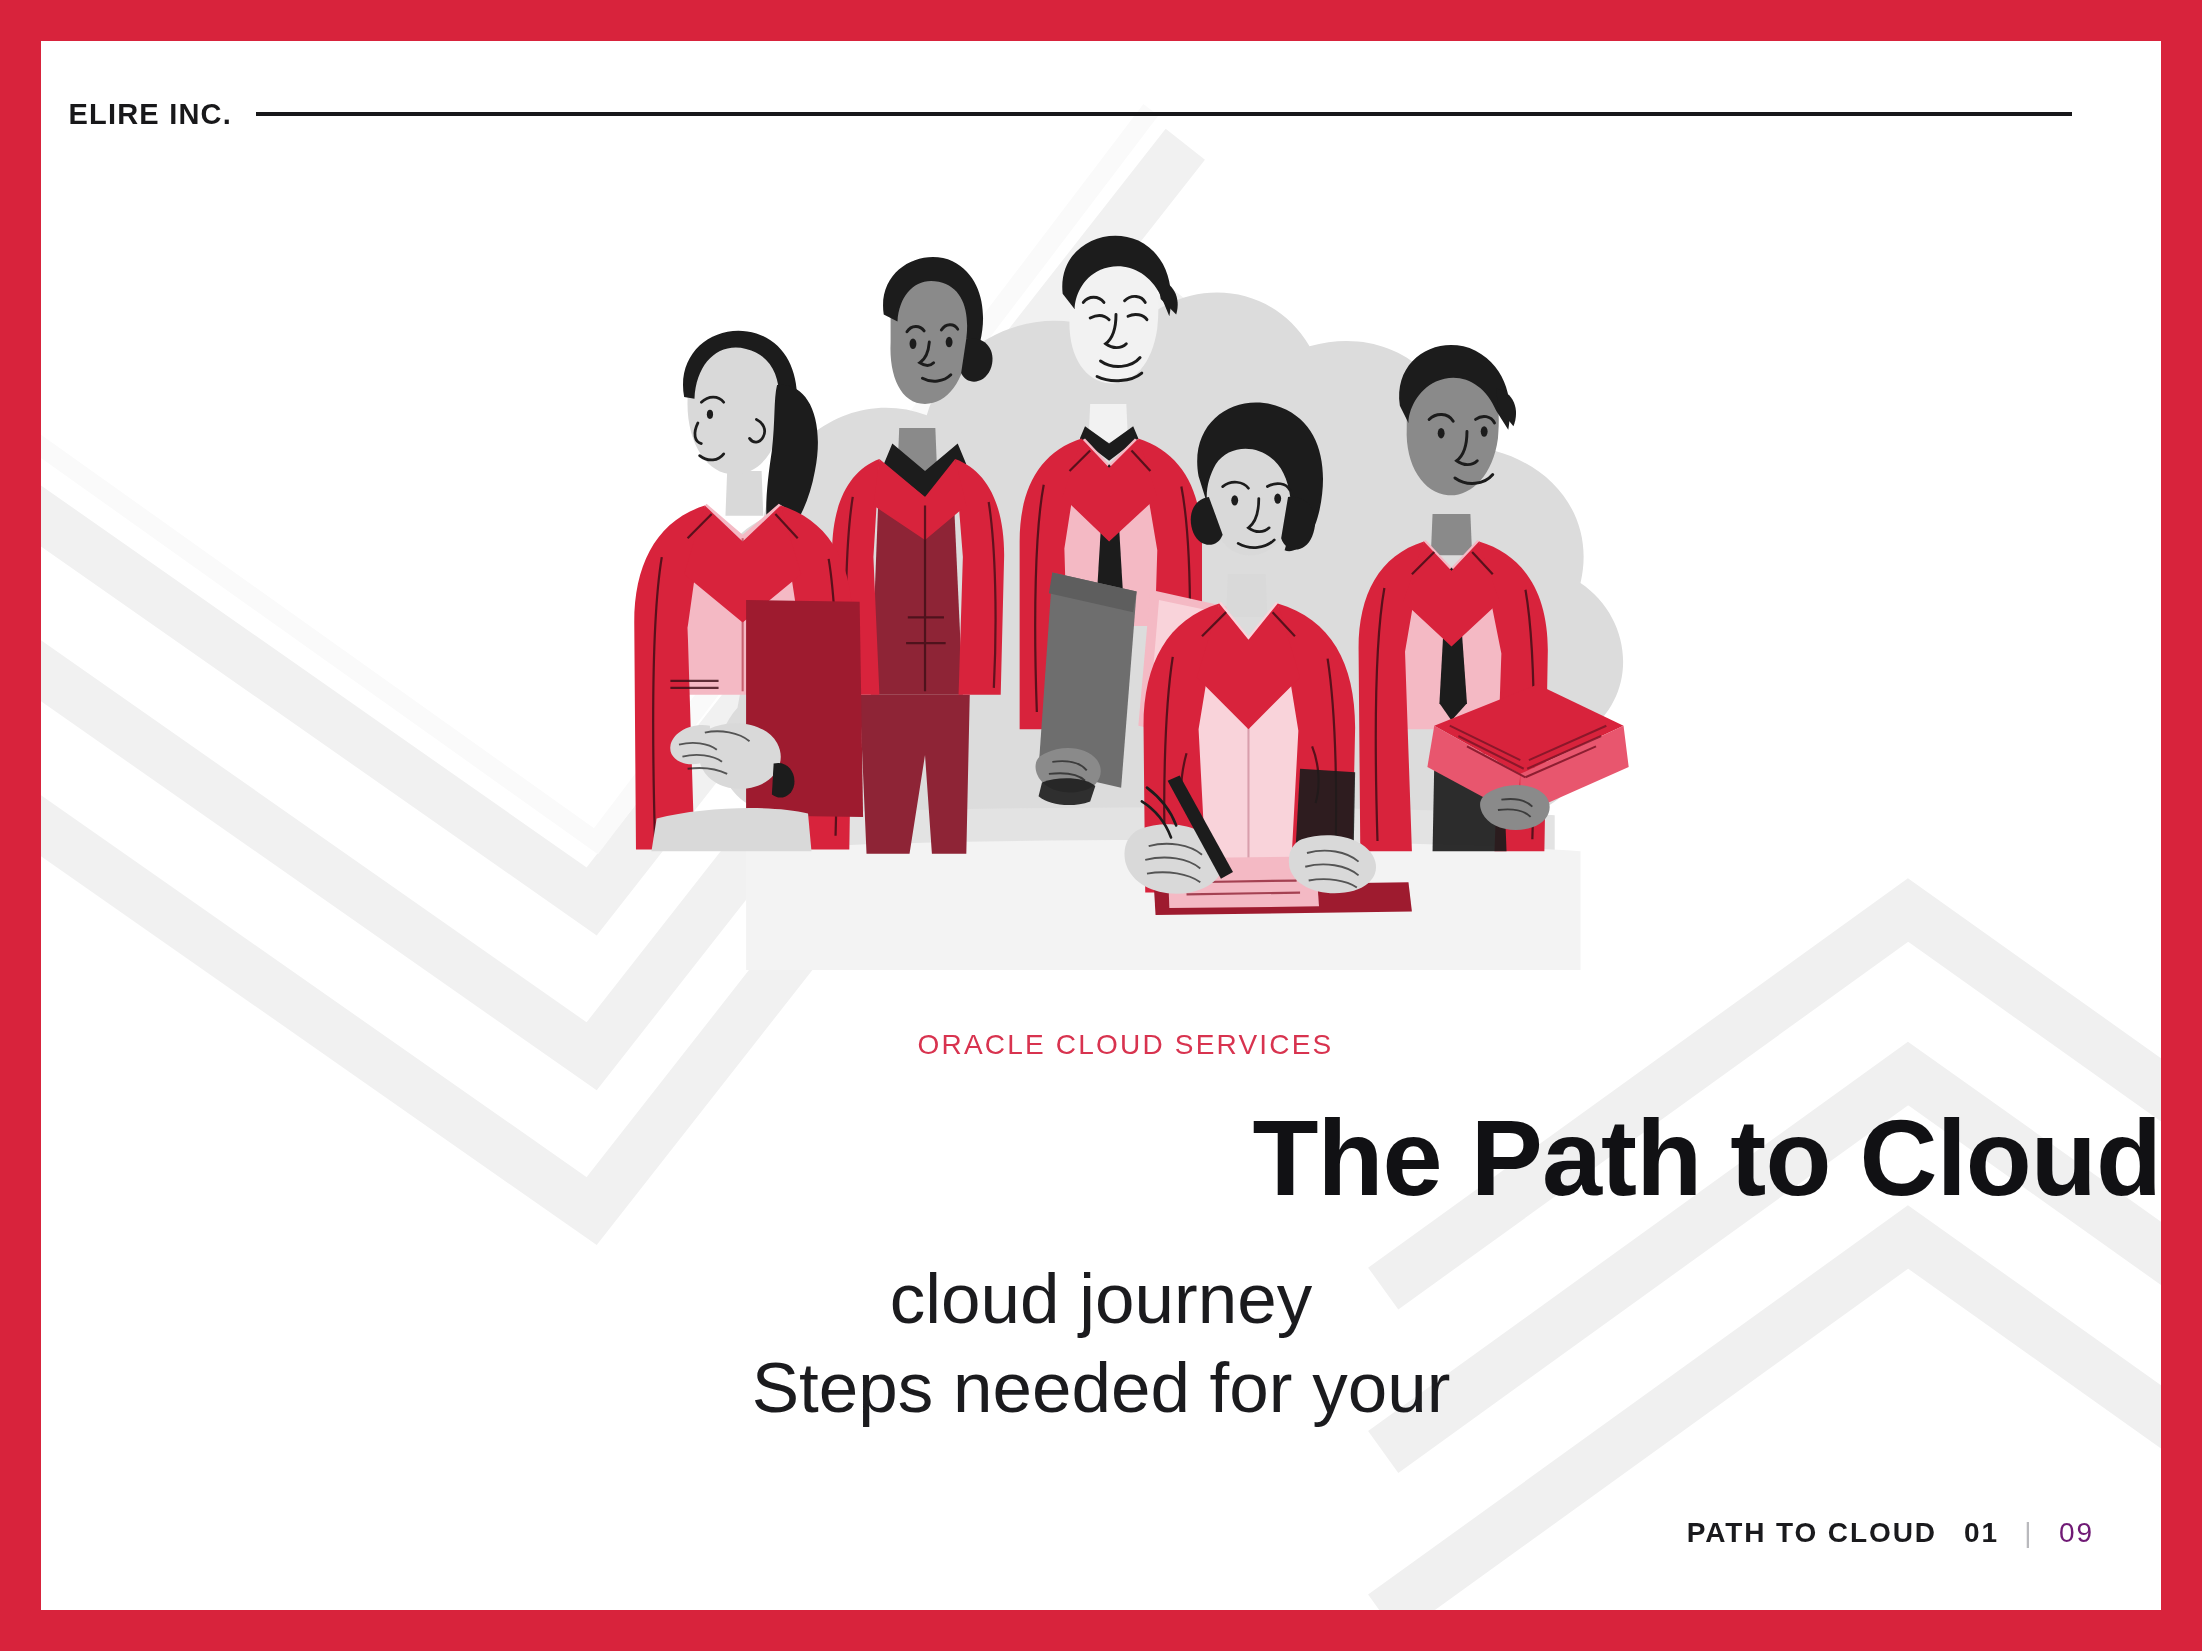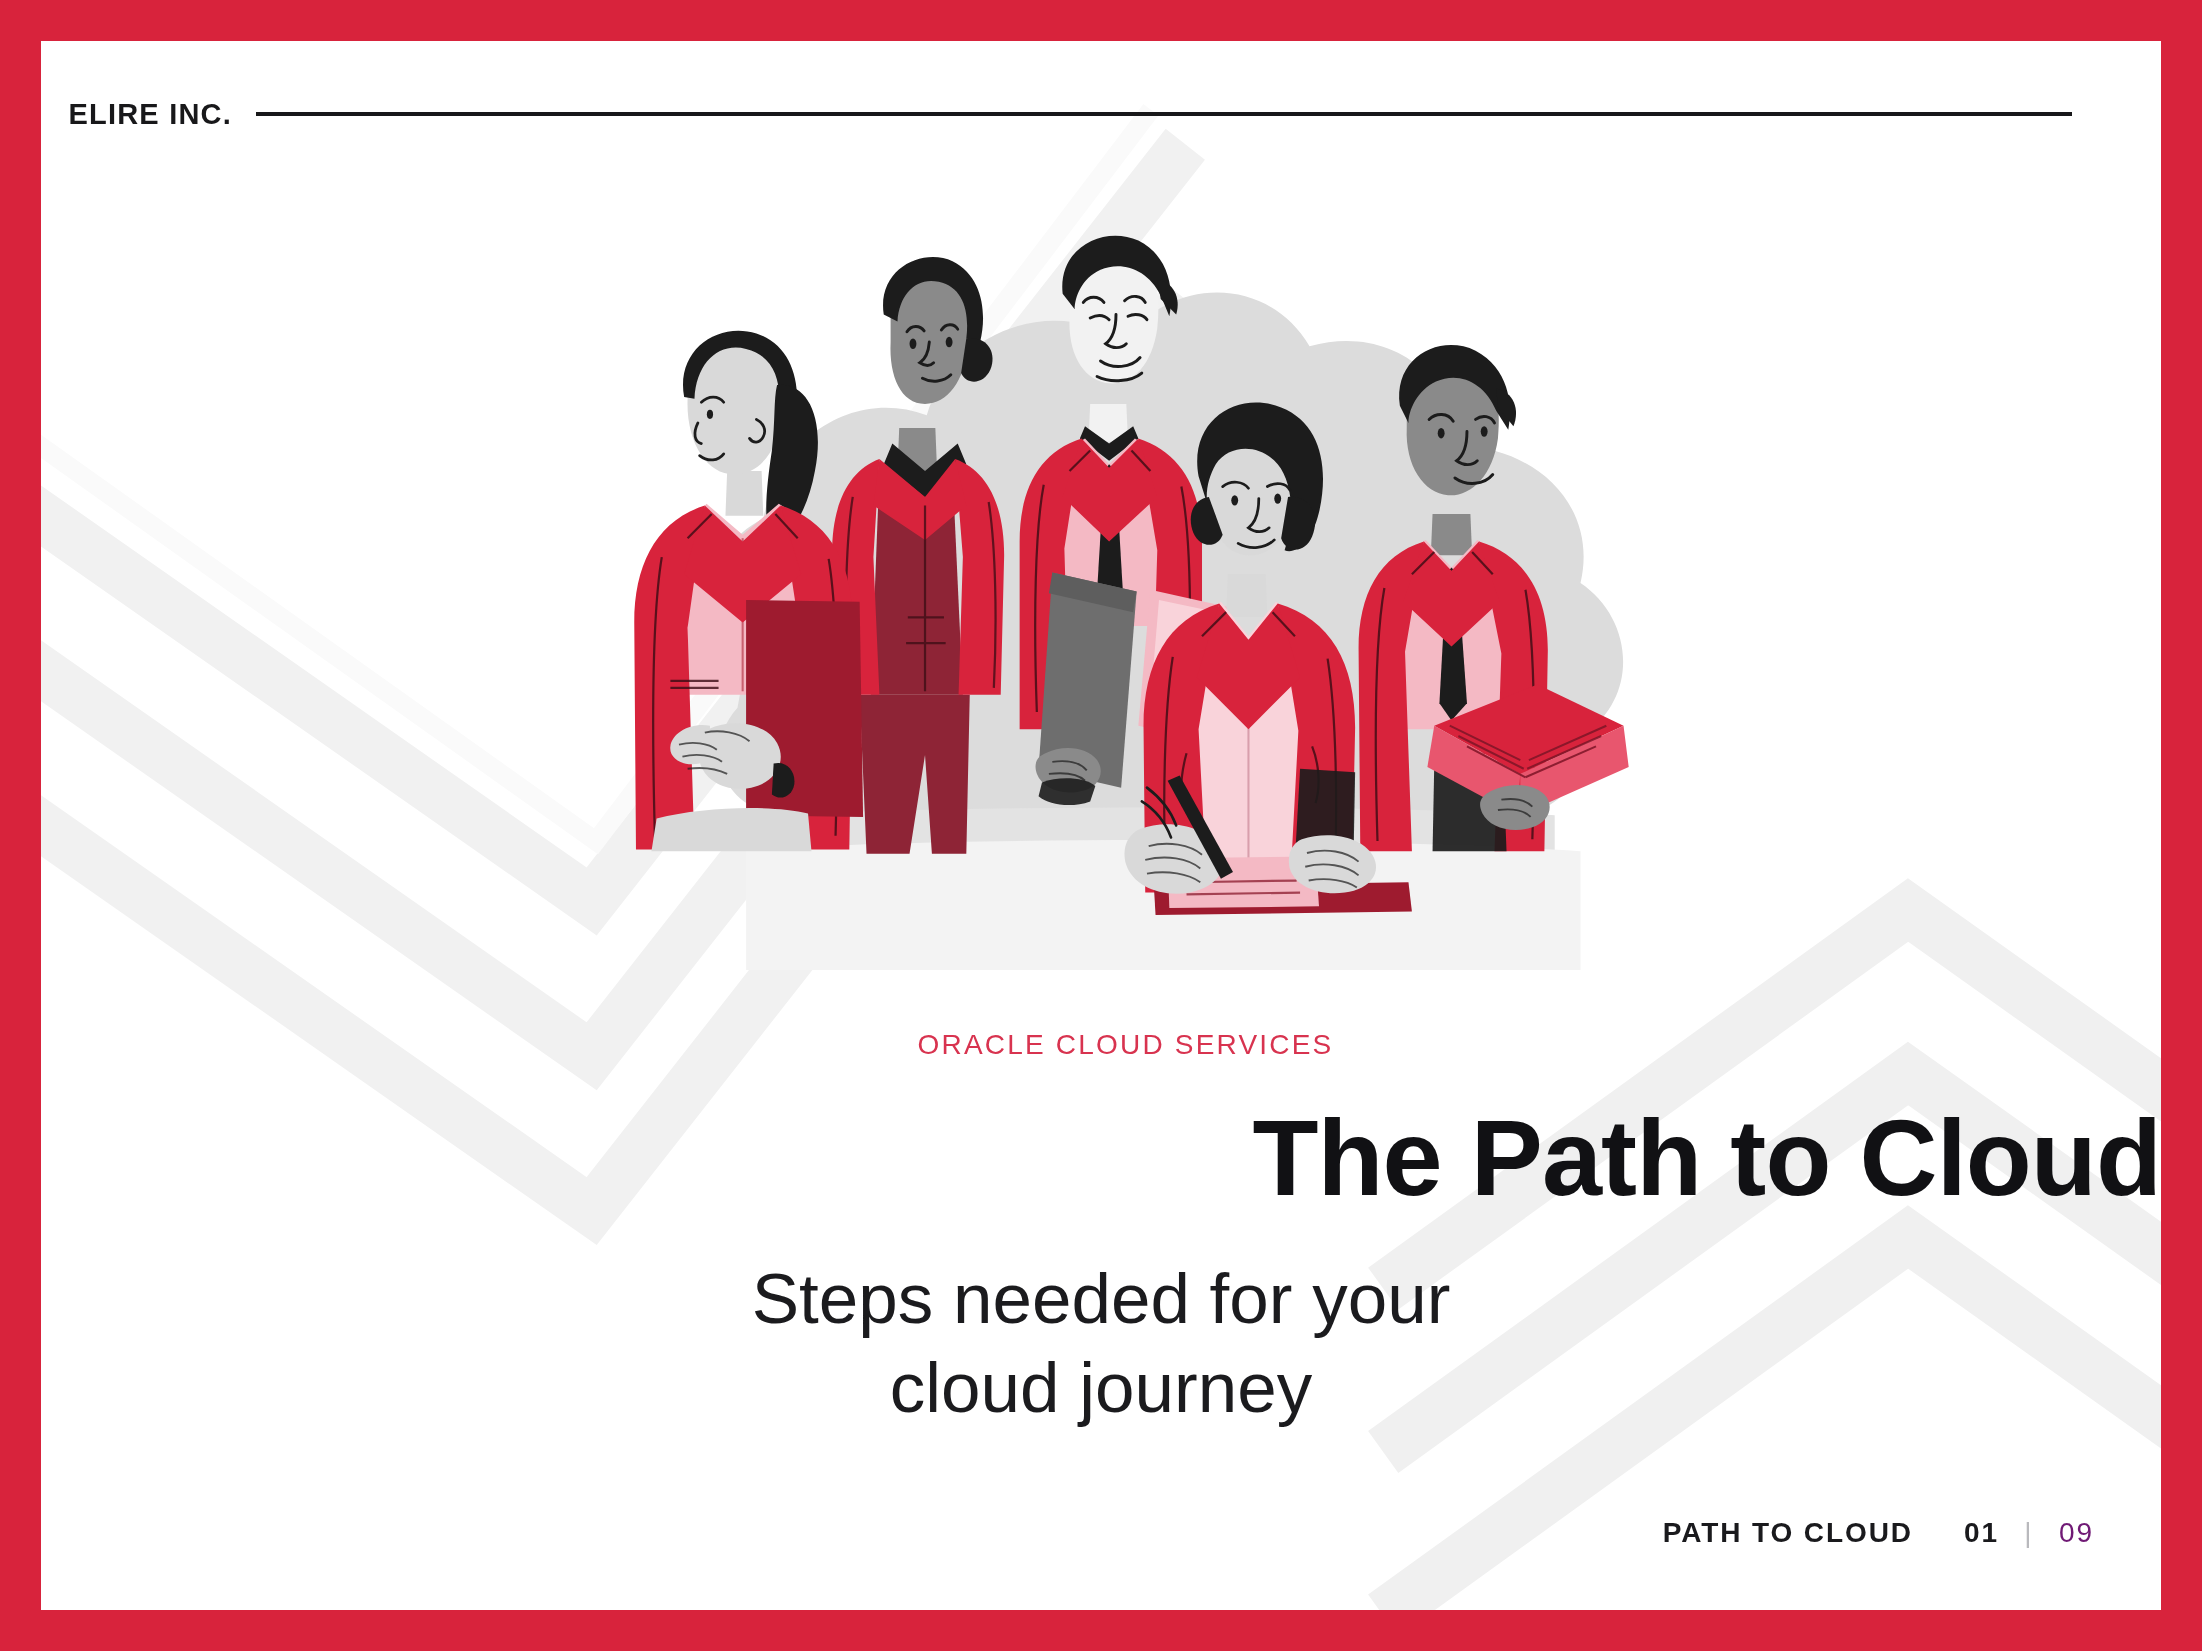--- a/index.html
+++ b/index.html
@@ -71,21 +71,21 @@
     line-height:1.26;
   }
 
   
   .footer {
     position:absolute; right:67px; top:1476px;
     display:flex; align-items:center; gap:16px;
     font-size:28px; letter-spacing:1.9px; font-weight:700;
   }
   .footer .label { color:#1a1a1d; }
-  .footer .cur   { color:#1a1a1d; margin-left:35px; }
+  .footer .cur   { color:#1a1a1d; margin-left:11px; }
   .footer .sep   { color:#b9b9bd; margin:0 9.5px; font-weight:400; }
   .footer .tot   { color:#701a75; font-weight:400; }
 </style>
 </head>
 <body>
 
 <div class="slide">
   <div class="canvas">
 
     <div class="chev-wrap">
@@ -409,22 +409,22 @@
     </div>
 
     <div class="eyebrow-row">
       <div class="eyebrow">ORACLE CLOUD SERVICES</div>
       <div class="eyebrow-rule"></div>
     </div>
 
     <div class="title">The Path to Cloud</div>
 
     <div class="subtitle">
+      <div>cloud journey</div>
       <div>Steps needed for your</div>
-      <div>cloud journey</div>
     </div>
 
     <div class="footer">
       <span class="label">PATH TO CLOUD</span>
       <span class="cur">01</span>
       <span class="sep">|</span>
       <span class="tot">09</span>
     </div>
 
   </div>

